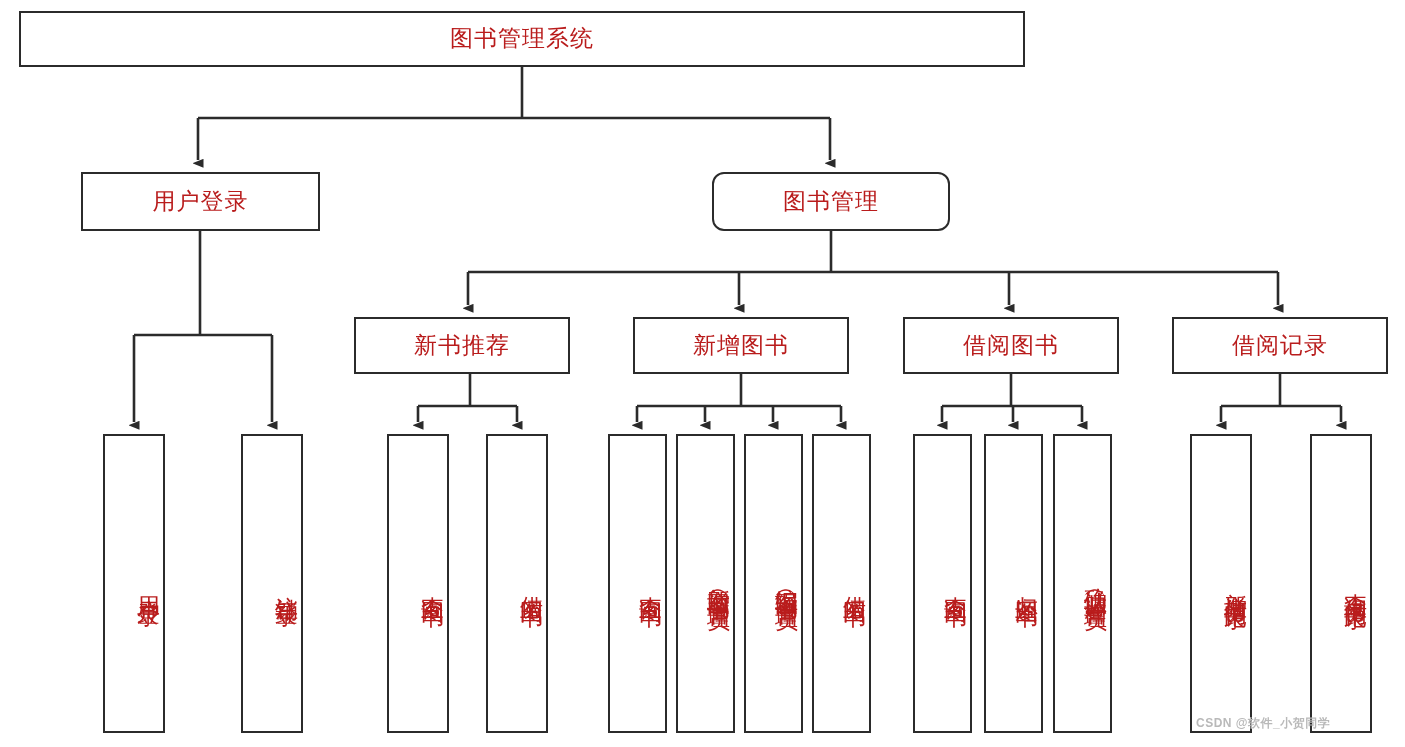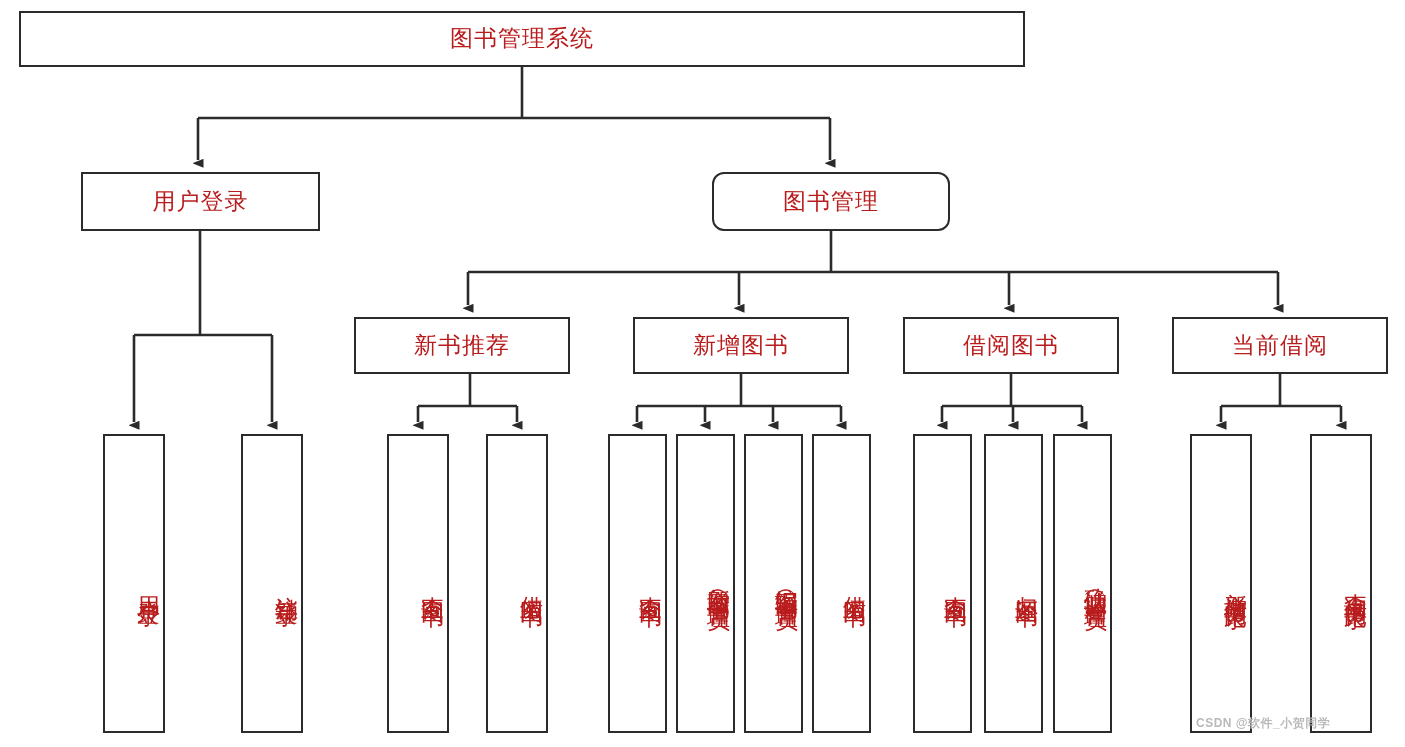--- a/index.html
+++ b/index.html
@@ -115,21 +115,21 @@
   </svg>
 
   <div class="node horiz" style="left: 19px; top: 11px; width: 1006px; height: 56px;">图书管理系统</div>
 
   <div class="node horiz" style="left: 81px; top: 172px; width: 239px; height: 59px;">用户登录</div>
   <div class="node horiz" style="left: 712px; top: 172px; width: 238px; height: 59px; border-radius: 12px;">图书管理</div>
 
   <div class="node horiz" style="left: 354px; top: 317px; width: 216px; height: 57px;">新书推荐</div>
   <div class="node horiz" style="left: 633px; top: 317px; width: 216px; height: 57px;">新增图书</div>
   <div class="node horiz" style="left: 903px; top: 317px; width: 216px; height: 57px;">借阅图书</div>
-  <div class="node horiz" style="left: 1172px; top: 317px; width: 216px; height: 57px;">当前借阅</div>
+  <div class="node horiz" style="left: 1172px; top: 317px; width: 216px; height: 57px;">借阅记录</div>
 
   <div class="node vert" style="left: 103px; top: 434px; width: 62px; height: 299px;">用户登录</div>
   <div class="node vert" style="left: 241px; top: 434px; width: 62px; height: 299px;">注销登录</div>
   <div class="node vert" style="left: 387px; top: 434px; width: 62px; height: 299px;">查询图书</div>
   <div class="node vert" style="left: 486px; top: 434px; width: 62px; height: 299px;">借阅图书</div>
   <div class="node vert" style="left: 608px; top: 434px; width: 59px; height: 299px;">查询图书</div>
   <div class="node vert" style="left: 676px; top: 434px; width: 59px; height: 299px;">新增图书（管理员）</div>
   <div class="node vert" style="left: 744px; top: 434px; width: 59px; height: 299px;">编辑图书（管理员）</div>
   <div class="node vert" style="left: 812px; top: 434px; width: 59px; height: 299px;">借阅图书</div>
   <div class="node vert" style="left: 913px; top: 434px; width: 59px; height: 299px;">查询图书</div>

